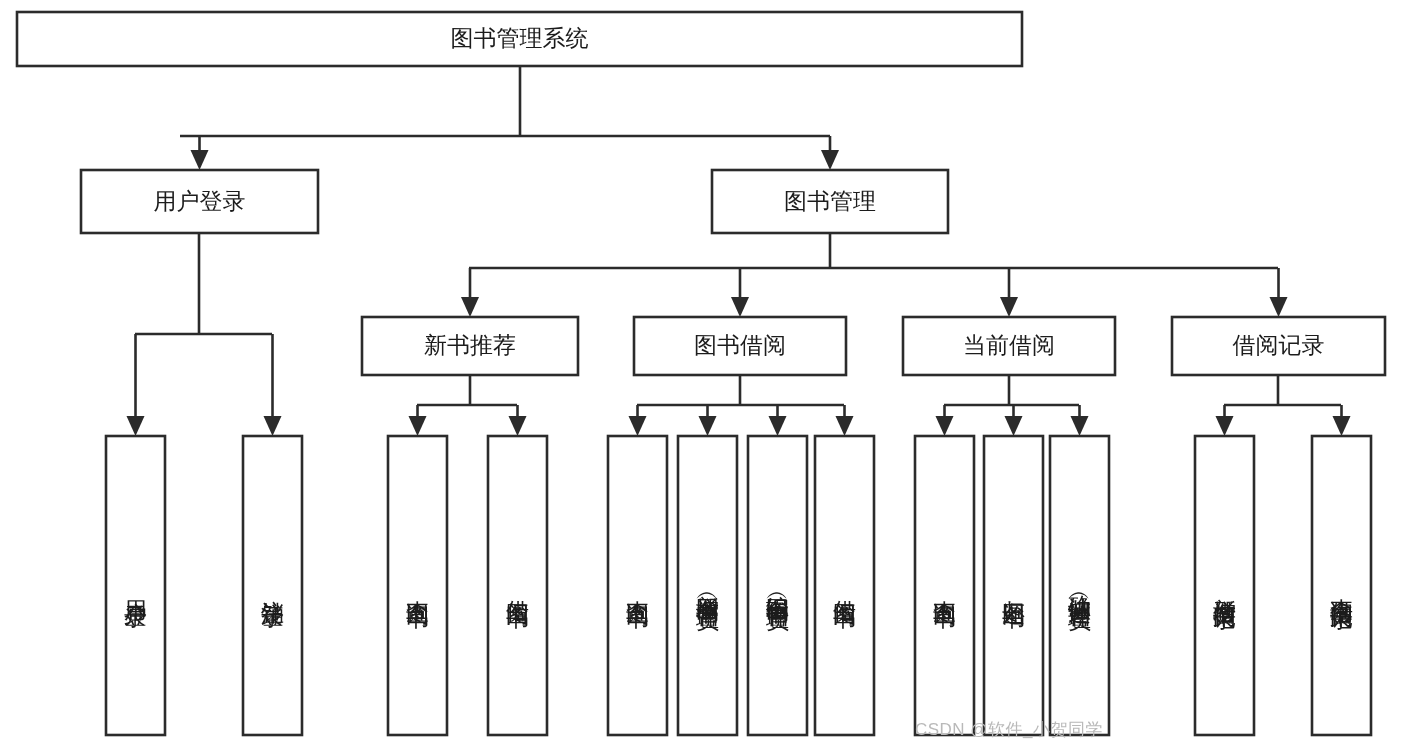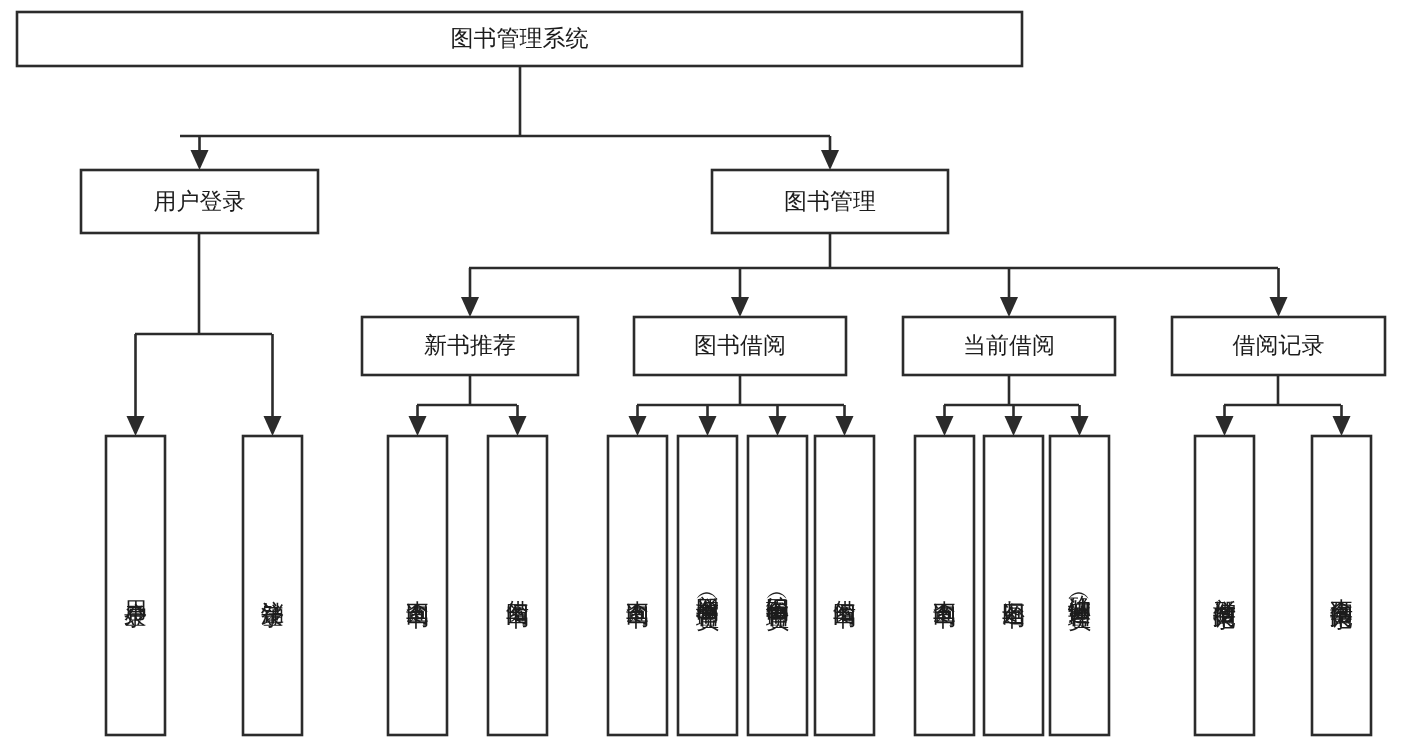--- a/index.html
+++ b/index.html
@@ -178,13 +178,14 @@
       <div class="node-label-v" style="left: 678px; top: 436px; width: 59px; height: 299px; align-items: center;">新增图书（管理员）</div>
       <div class="node-label-v" style="left: 748px; top: 436px; width: 59px; height: 299px; align-items: center;">编辑图书（管理员）</div>
       <div class="node-label-v" style="left: 815px; top: 436px; width: 59px; height: 299px; align-items: center;">借阅图书</div>
       <div class="node-label-v" style="left: 915px; top: 436px; width: 59px; height: 299px; align-items: center;">查询图书</div>
       <div class="node-label-v" style="left: 984px; top: 436px; width: 59px; height: 299px; align-items: center;">归还图书</div>
       <div class="node-label-v" style="left: 1050px; top: 436px; width: 59px; height: 299px; align-items: center;">确认归还（管理员）</div>
       <div class="node-label-v" style="left: 1195px; top: 436px; width: 59px; height: 299px; align-items: center;">新增借阅记录</div>
       <div class="node-label-v" style="left: 1312px; top: 436px; width: 59px; height: 299px; align-items: center;">查询借阅记录</div>
     </div>
 
+  <div class="watermark">CSDN @软件_小贺同学</div>
 </div>
 
 </body></html>

